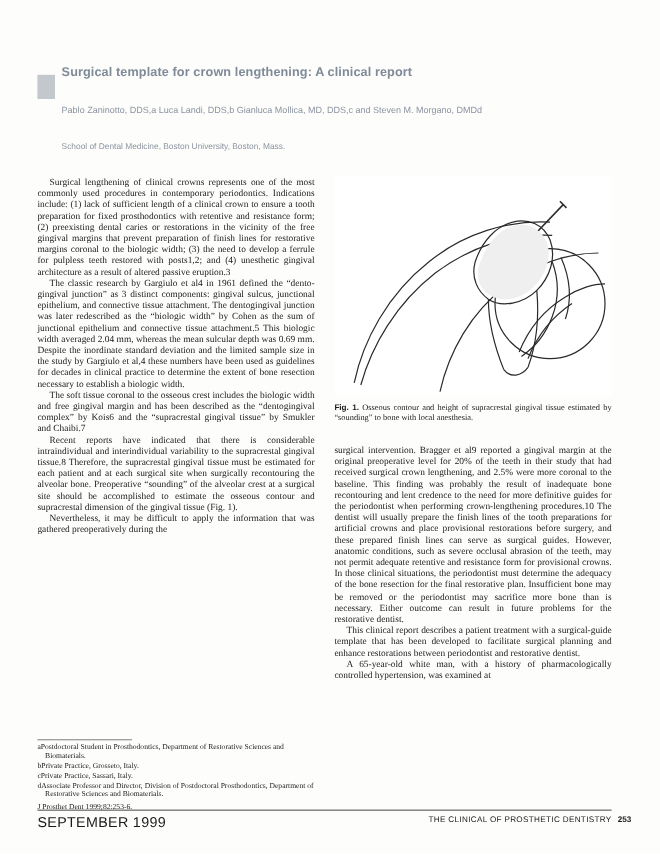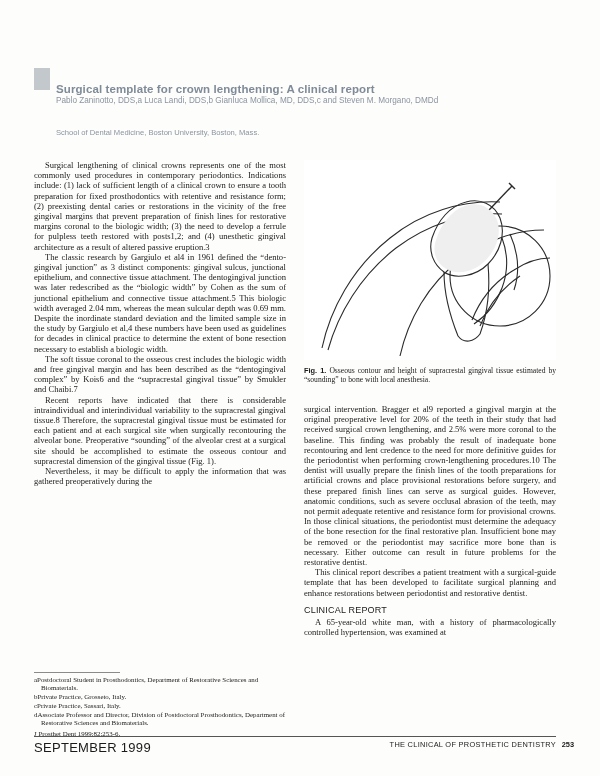--- a/index.html
+++ b/index.html
@@ -24,21 +24,21 @@
 
   
   .title-bar {
     position: absolute;
     left: 34px; top: 68px;
     width: 16px; height: 22px;
     background: #c3c8cd;
   }
   .article-title {
     position: absolute;
-    left: 56px; top: 83px;
+    left: 56px; top: 60px;
     width: 500px;
     font-family: "Liberation Sans", sans-serif;
     font-weight: bold;
     font-size: 11.5px;
     letter-spacing: 0.1px;
     color: #7f8b99;
   }
   .authors {
     position: absolute;
     left: 56px; top: 95px;
@@ -216,21 +216,20 @@
     </svg>
   </div>
 
   <div class="fig-caption">
     <b>Fig. 1.</b><span> Osseous contour and height of supracrestal gingival tissue estimated by “sounding” to bone with local anesthesia.</span>
   </div>
 
   <div class="col right">
     <p class="noind">surgical intervention. Bragger et al9 reported a gingival margin at the original preoperative level for 20% of the teeth in their study that had received surgical crown lengthening, and 2.5% were more coronal to the baseline. This finding was probably the result of inadequate bone recontouring and lent credence to the need for more definitive guides for the periodontist when performing crown-lengthening procedures.10 The dentist will usually prepare the finish lines of the tooth preparations for artificial crowns and place provisional restorations before surgery, and these prepared finish lines can serve as surgical guides. However, anatomic conditions, such as severe occlusal abrasion of the teeth, may not permit adequate retentive and resistance form for provisional crowns. In those clinical situations, the periodontist must determine the adequacy of the bone resection for the final restorative plan. Insufficient bone may be removed or the periodontist may sacrifice more bone than is necessary. Either outcome can result in future problems for the restorative dentist.</p>
     <p>This clinical report describes a patient treatment with a surgical-guide template that has been developed to facilitate surgical planning and enhance restorations between periodontist and restorative dentist.</p>
-    <div class="sec-head">CLINICAL REPORT</div>
     <p>A 65-year-old white man, with a history of pharmacologically controlled hypertension, was examined at</p>
   </div>
 
   <div class="fn-rule"></div>
   <div class="footnotes">
     <div class="fn">aPostdoctoral Student in Prosthodontics, Department of Restorative Sciences and Biomaterials.</div>
     <div class="fn">bPrivate Practice, Grosseto, Italy.</div>
     <div class="fn">cPrivate Practice, Sassari, Italy.</div>
     <div class="fn">dAssociate Professor and Director, Division of Postdoctoral Prosthodontics, Department of Restorative Sciences and Biomaterials.</div>
     <div class="fn ref">J Prosthet Dent 1999;82:253-6.</div>

